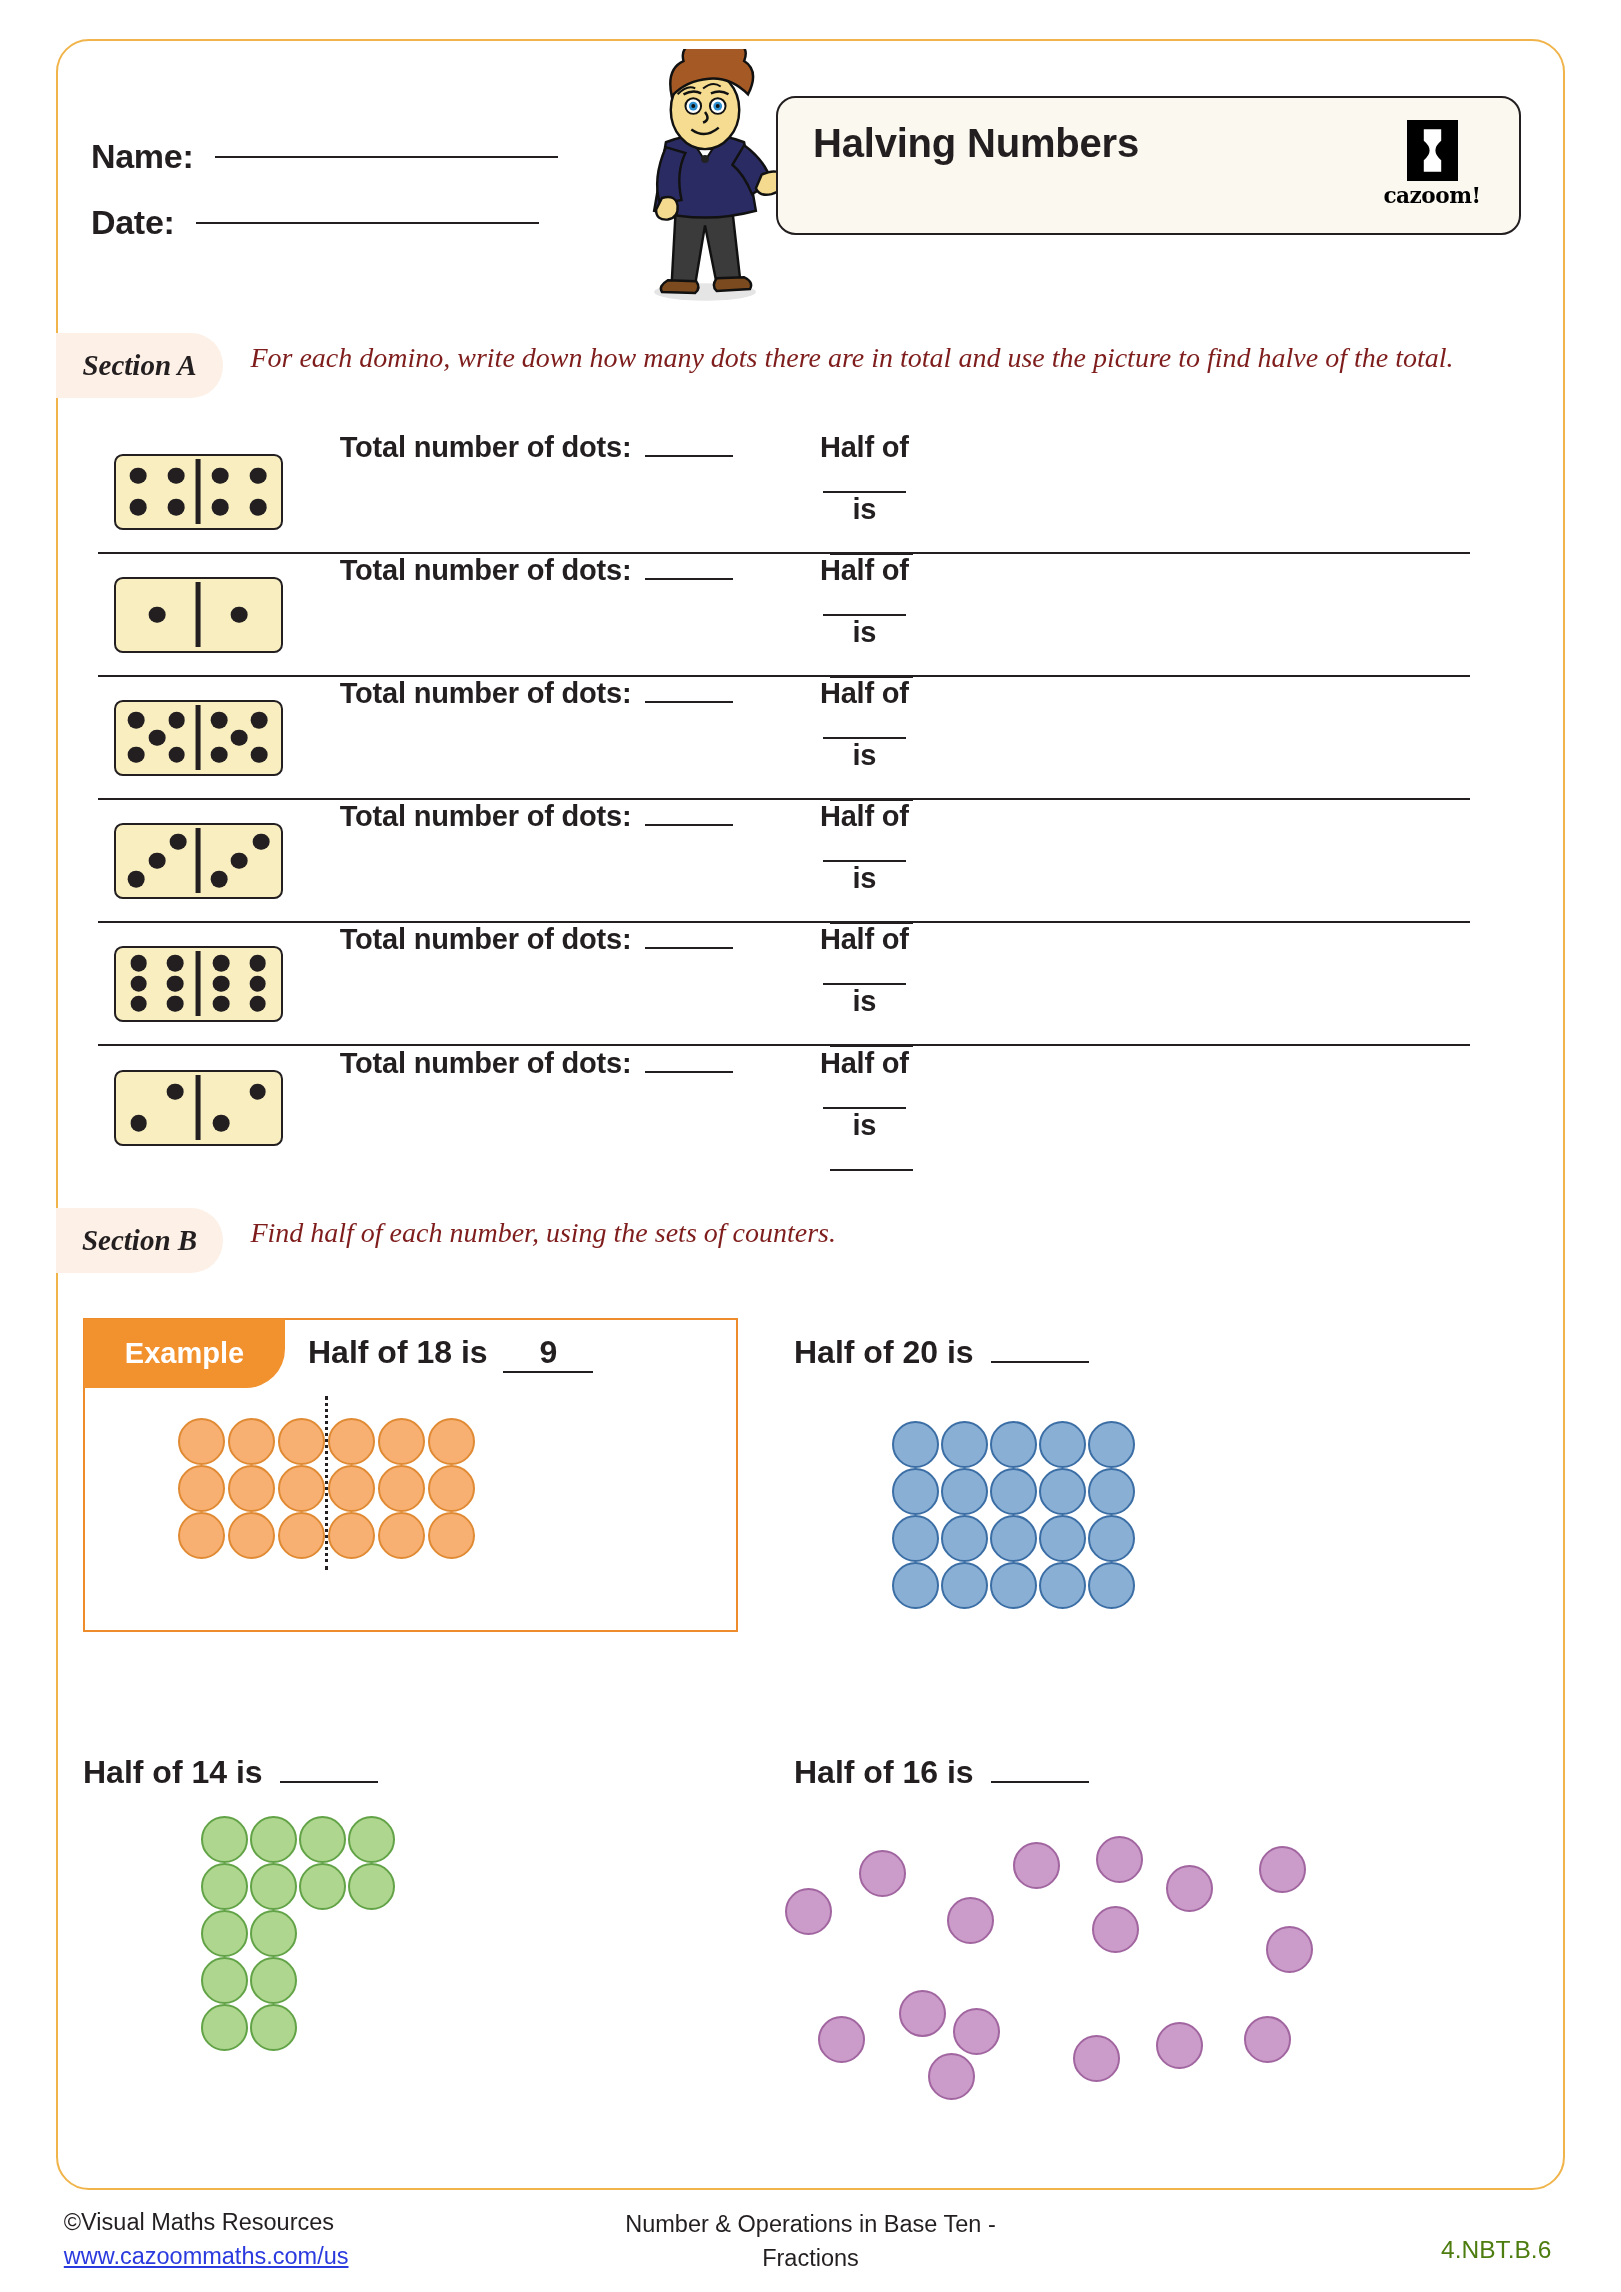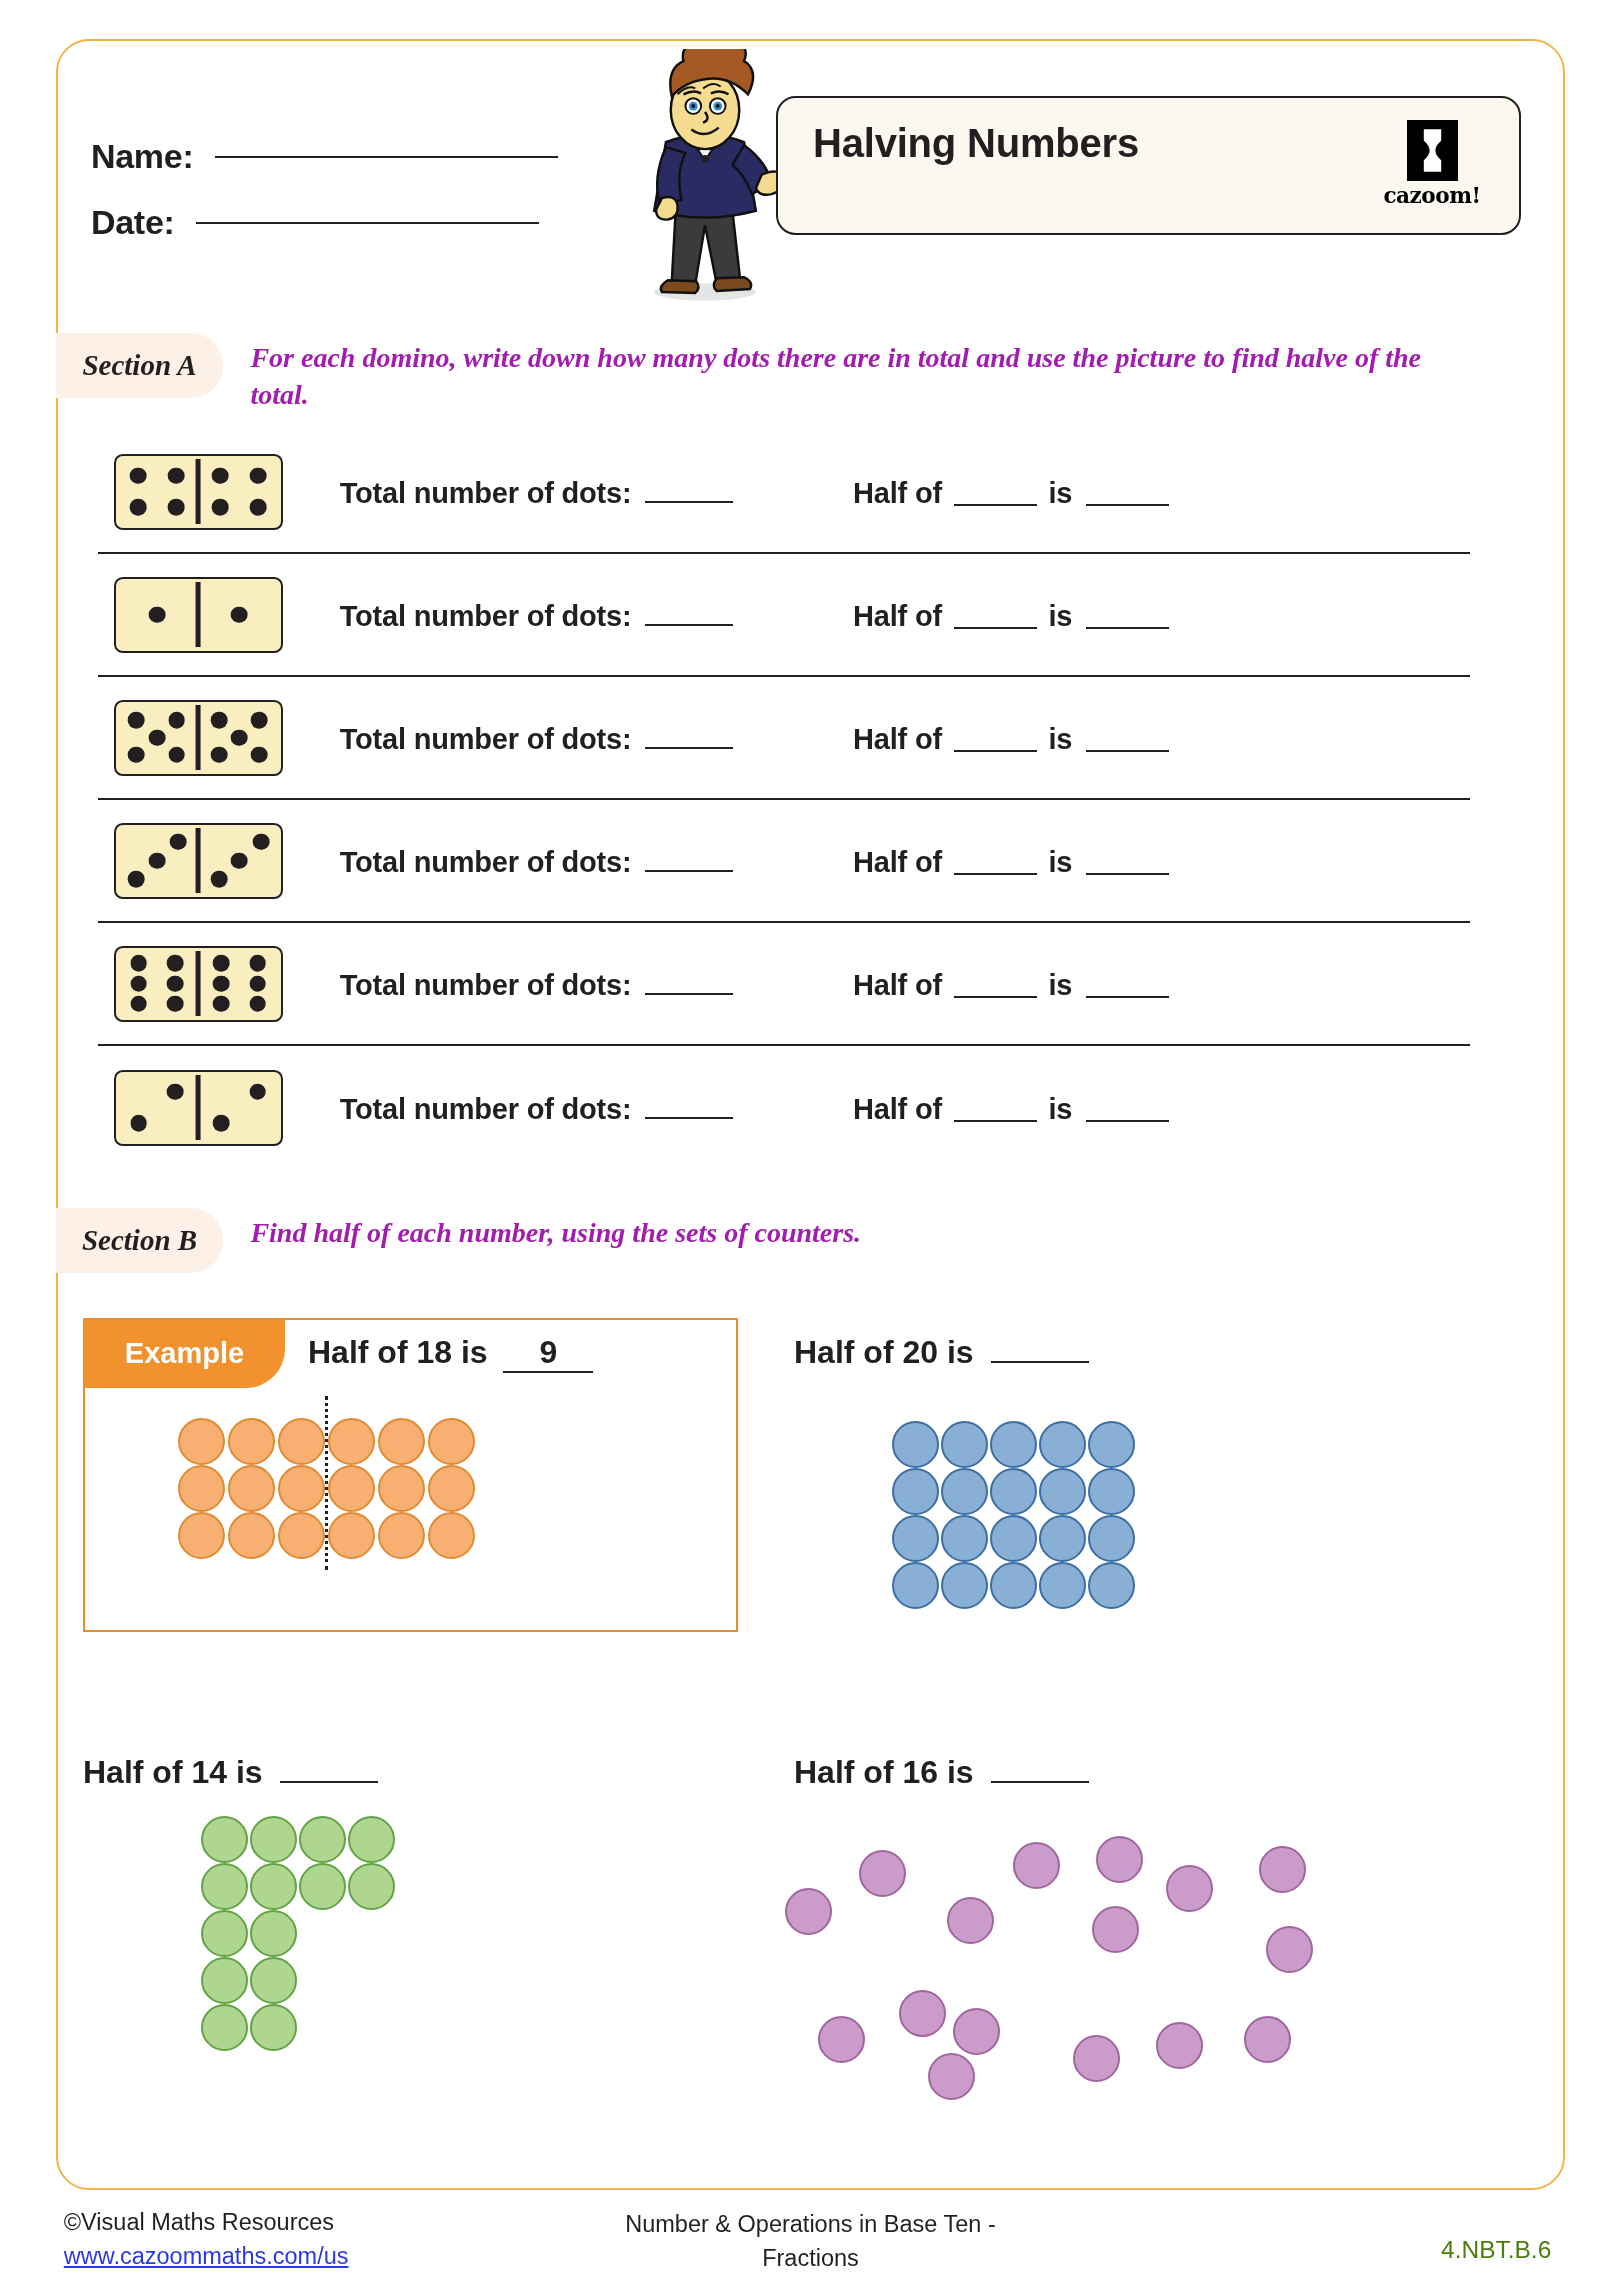--- a/index.html
+++ b/index.html
@@ -75,22 +75,22 @@
     width: 167px; min-height: 65px;
     background: #fdf0e6;
     border-radius: 0 32px 32px 0;
     display: flex; align-items: center; justify-content: center;
     font-family: "Liberation Serif", serif;
     font-style: italic; font-weight: bold; font-size: 29px; color: #231f20;
   }
   .section-instr {
     margin-left: 27.4px; padding-top: 5.9px;
     font-family: "Liberation Serif", serif;
-    font-style: italic; font-size: 28px; color: #a21caf;
-    line-height: 1.33; max-width: 1215px; font-weight: bold;
+    font-style: italic; font-size: 28px; color: #7f1d1d;
+    line-height: 1.33; max-width: 1215px;
   }
 
   
   .a-rows { position: absolute; left: 98px; top: 431px; width: 1372px; }
   .a-row {
     position: relative; height: 123px;
     display: flex; align-items: center;
     border-bottom: 2px solid #231f20;
   }
   .a-row:last-child { border-bottom: none; }
@@ -121,21 +121,21 @@
   .row-text {
     display: flex; align-items: baseline;
     margin-left: 57px;
     font-size: 29px; font-weight: bold; color: #231f20;
     letter-spacing: -0.2px;
   }
   .blank { display: inline-block; border-bottom: 2.5px solid #231f20; height: 29px; }
   .b-total { width: 88px; margin-left: 13.7px; }
   .b-half  { width: 83px; margin: 0 11.8px; }
   .b-ans   { width: 83px; margin-left: 13.7px; }
-  .half-group { margin-left: 120px; display: flex; align-items: flex-start; }
+  .half-group { margin-left: 78px; display: flex; align-items: center; flex-direction: column; }
 
   
   .b-area { position: absolute; left: 83px; top: 1318px; width: 1451px; }
 
   .example-box {
     position: absolute; left: 0; top: 0;
     width: 655px; height: 314px;
     border: 2.9px solid #ee8b2a;
     background: #ffffff;
   }

